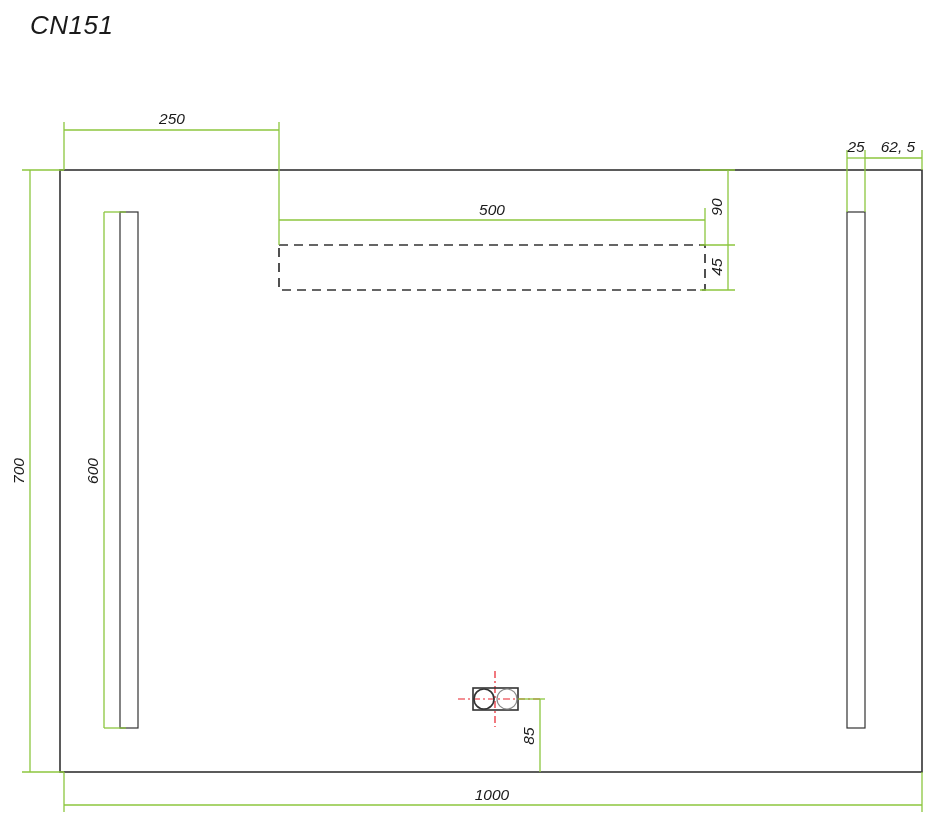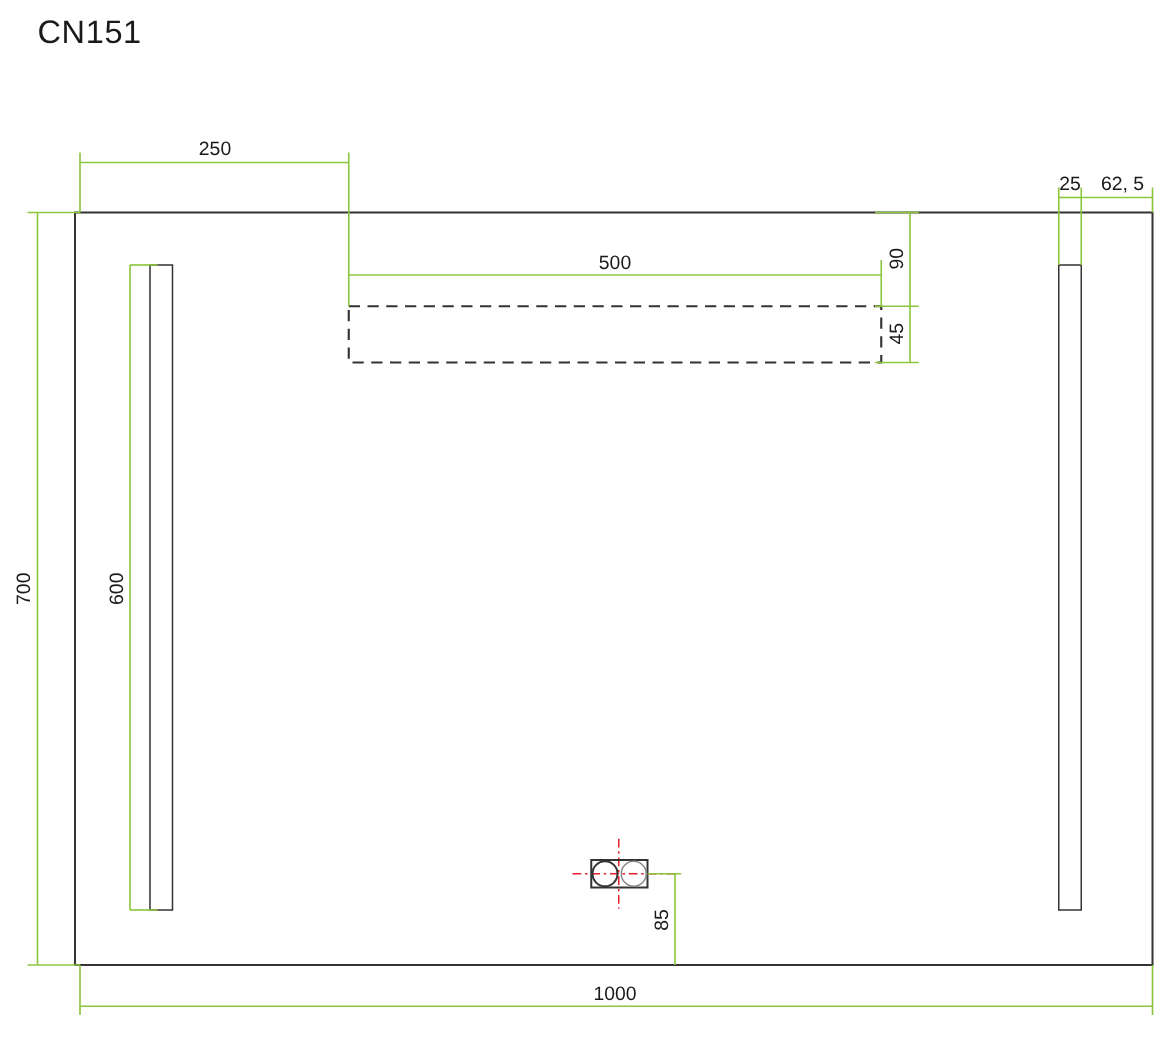--- a/index.html
+++ b/index.html
@@ -9,20 +9,21 @@
   }
   body {
     font-family: "Liberation Sans", sans-serif;
   }
   #drawing-root {
     position: relative;
     width: 940px;
     height: 830px;
     background: #ffffff;
     overflow: hidden;
+    font-style: italic;
   }
   #title-label {
     position: absolute;
     left: 30px;
     top: 10px;
     font-size: 26px;
     color: #1a1a1a;
     letter-spacing: 0.5px;
     white-space: nowrap;
   }

